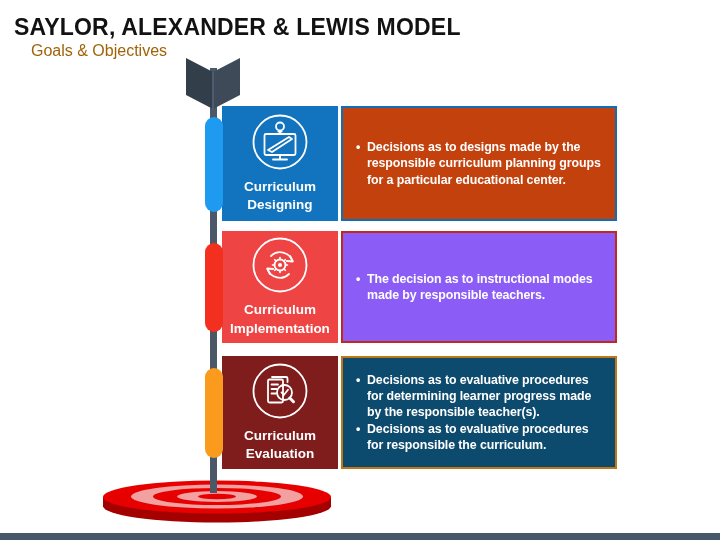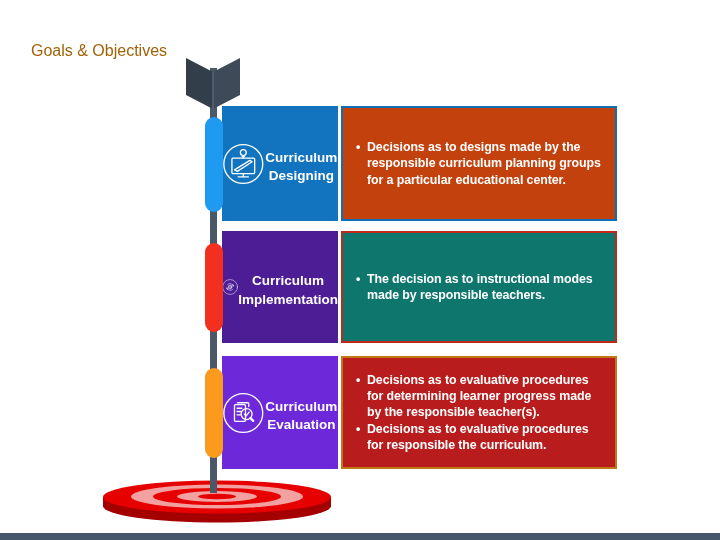--- a/index.html
+++ b/index.html
@@ -25,21 +25,21 @@
   .capsule {
     position:absolute; left:205px; width:18px; border-radius:9px; z-index:4;
   }
   .capsule.c-blue   { top:117px; height:95px; background:#1e9bf0; }
   .capsule.c-red    { top:243px; height:89px; background:#f3301f; }
   .capsule.c-orange { top:368px; height:90px; background:#fb9b1e; }
   .target { position:absolute; left:97px; top:476px; z-index:1; }
   
   .panel {
     position:absolute; left:222px; width:116px; z-index:3;
-    display:flex; flex-direction:row; align-items:center; justify-content:center;
+    display:flex; flex-direction:column; align-items:center; justify-content:center;
     box-sizing:border-box;
   }
   .panel .label {
     margin-top:7px; color:#ffffff; font-weight:bold; font-size:13.5px;
     text-align:center; line-height:1.35; width:100px;
   }
   .txtbox {
     position:absolute; left:341px; width:276px; z-index:3;
     box-sizing:border-box; border:2px solid;
     display:flex; flex-direction:column; justify-content:center;
@@ -48,37 +48,38 @@
   .txtbox ul { margin:0; padding:0; list-style:none; }
   .txtbox li {
     position:relative; padding-left:11px; color:#ffffff; font-weight:bold;
     font-size:12.4px; line-height:1.31; letter-spacing:-0.1px;
   }
   .txtbox li::before { content:"\2022"; position:absolute; left:0; }
   
   .r1.panel  { top:106px; height:115px; background:#1273be; }
   .r1.txtbox { top:106px; height:115px; background:#c2410c; border-color:#0f6eb4; }
   
-  .r2.panel  { top:231px; height:112px; background:#4c1d95; }
-  .r2.txtbox { top:231px; height:112px; background:#0f766e; border-color:#c0281c; }
+  .r2.panel  { top:231px; height:112px; background:#ef4444; }
+  .r2.txtbox { top:231px; height:112px; background:#8b5cf6; border-color:#c0281c; }
   
-  .r3.panel  { top:356px; height:113px; background:#6d28d9; }
-  .r3.txtbox { top:356px; height:113px; background:#b91c1c; border-color:#c07817; }
+  .r3.panel  { top:356px; height:113px; background:#7f1d1d; }
+  .r3.txtbox { top:356px; height:113px; background:#0c4a6e; border-color:#c07817; }
   .icon-svg { display:block; }
   
   .footerbar {
     position:absolute; left:0; bottom:0; width:720px; height:7px;
     background:#47586b; z-index:5;
   }
 </style>
 </head>
 <body>
 
 <div id="slide">
 
+  <div class="title">SAYLOR, ALEXANDER &amp; LEWIS MODEL</div>
   <div class="subtitle">Goals &amp; Objectives</div>
 
   <div class="shaft"></div>
   <svg class="fletch" width="60" height="56" viewBox="0 0 60 56">
     <polygon points="3,2 30,16 30,53 3,39" fill="#333e4b"></polygon>
     <polygon points="57,2 30,16 30,53 57,39" fill="#3e4a57"></polygon>
     <line x1="30" y1="16" x2="30" y2="53" stroke="#55657a" stroke-width="1.5"></line>
   </svg>
 
   <svg class="target" width="240" height="52" viewBox="0 0 240 52">

